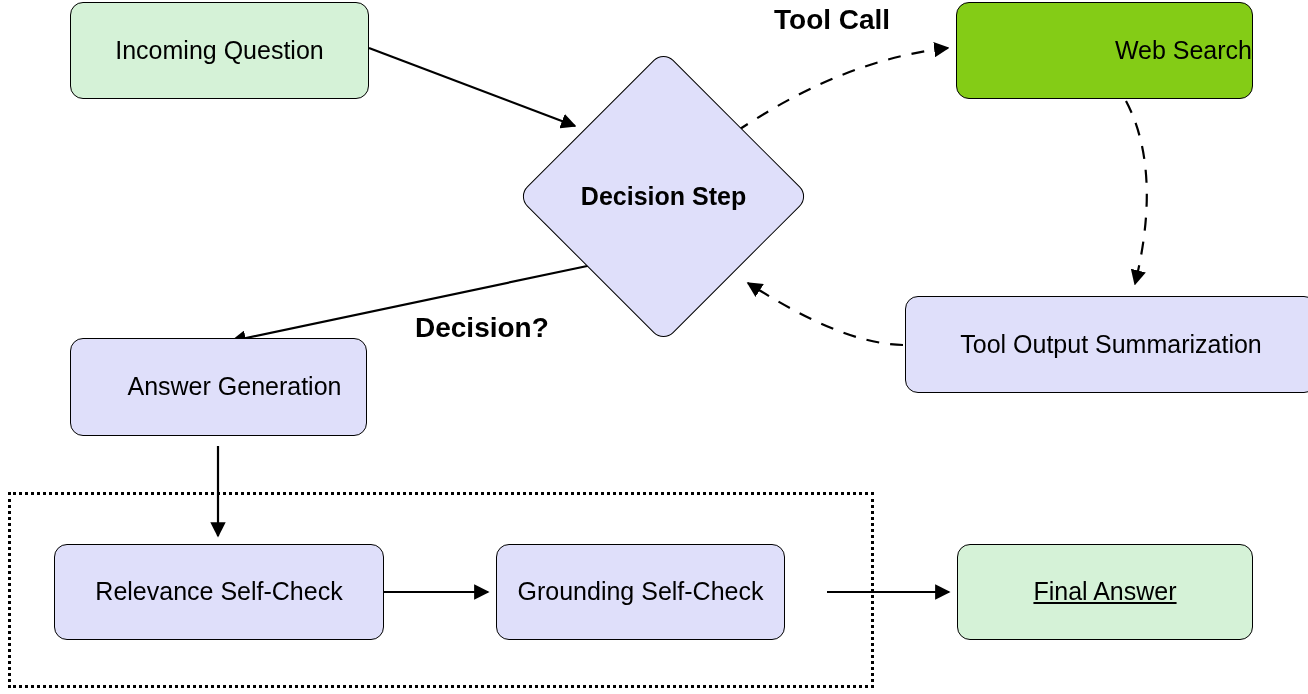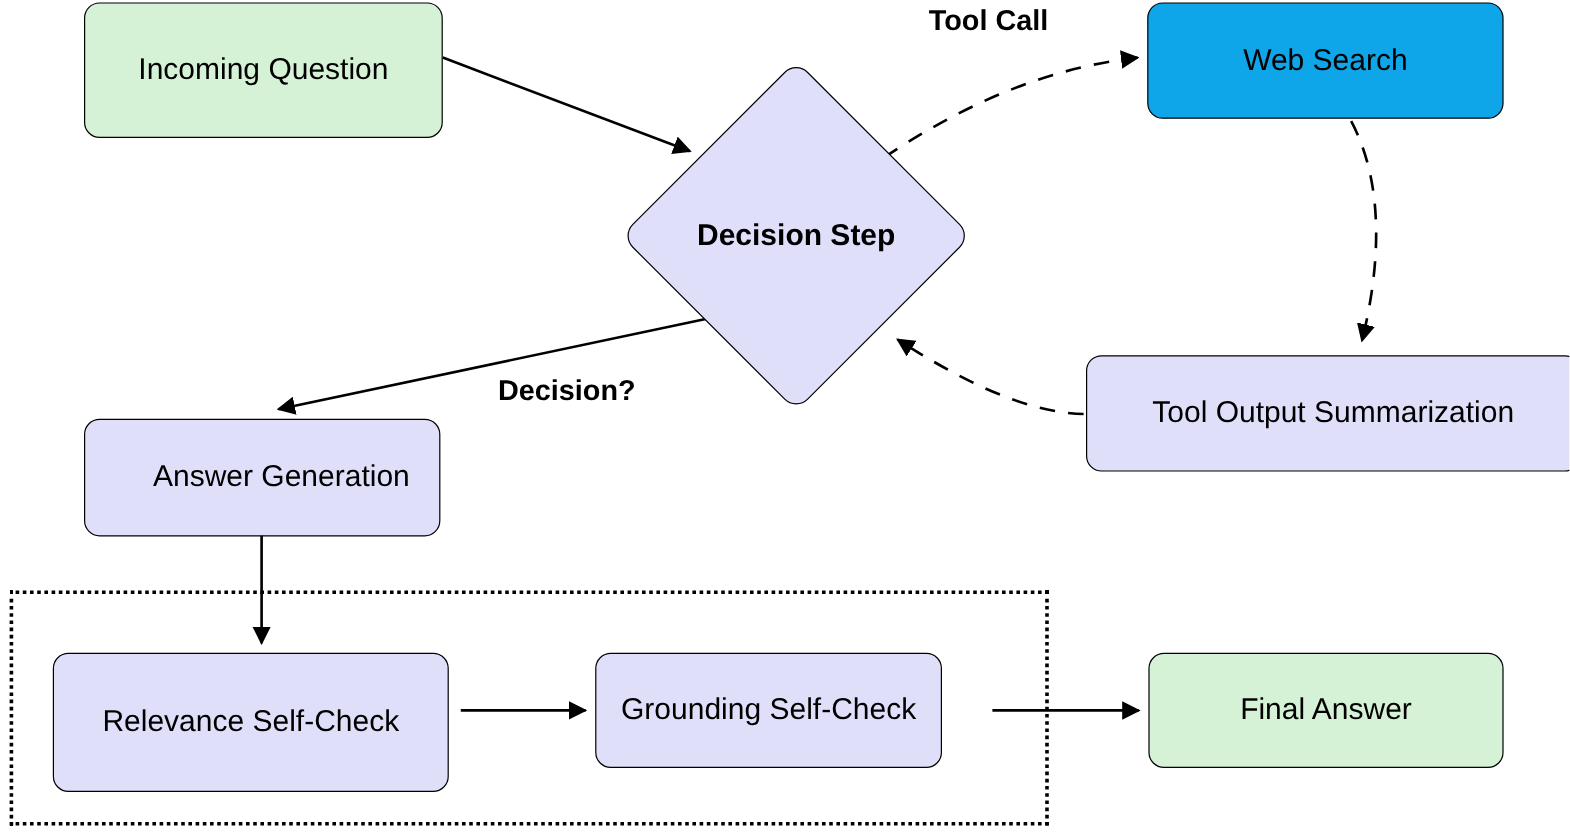--- a/index.html
+++ b/index.html
@@ -35,21 +35,21 @@
     border-radius: 13px;
     font-size: 25px;
     color: #000000;
     line-height: 1.1;
     text-align: center;
     white-space: nowrap;
     z-index: 3;
   }
   .node-green { background: #d5f2d7; }
   .node-lavender { background: #dfdffa; }
-  .node-gray { background: #0ea5e9; }
+  .node-gray { background: #84cc16; justify-content: flex-end; }
 
   
   .diamond-wrap {
     position: absolute;
     z-index: 3;
   }
   .diamond-shape {
     position: absolute;
     left: 0; top: 0;
     width: 100%;
@@ -75,21 +75,21 @@
   
   .group-box {
     position: absolute;
     box-sizing: border-box;
     border: 3px dotted #000000;
     background: transparent;
     z-index: 1;
   }
   .edge-label {
     position: absolute;
-    font-size: 24px;
+    font-size: 28px;
     font-weight: bold;
     color: #000000;
     white-space: nowrap;
     z-index: 4;
   }
 </style>
 </head>
 <body>
 
 <div id="canvas">
@@ -116,50 +116,50 @@
 
     <path d="M 592 265 L 232 341" fill="none" stroke="#000000" stroke-width="2.2" marker-end="url(#arrowSolid)"></path>
 
     <path d="M 218 446 L 218 536" fill="none" stroke="#000000" stroke-width="2.2" marker-end="url(#arrowSolid)"></path>
 
     <path d="M 384 592 L 488 592" fill="none" stroke="#000000" stroke-width="2.2" marker-end="url(#arrowSolid)"></path>
 
     <path d="M 827 592 L 949 592" fill="none" stroke="#000000" stroke-width="2.2" marker-end="url(#arrowSolid)"></path>
   </svg>
 
-  <div class="node node-green" style="left:70px; top:2px; width:299px; height:113px;">
+  <div class="node node-green" style="left:70px; top:2px; width:299px; height:97px;">
     <span>Incoming Question</span>
   </div>
 
   <div class="diamond-wrap" style="left:560px; top:93px; width:207px; height:207px;font-weight:bold;">
     <div class="diamond-shape"></div>
     <div class="diamond-label">Decision Step</div>
   </div>
 
   <div class="node node-gray" style="left:956px; top:2px; width:297px; height:97px;">
     <span>Web Search</span>
   </div>
 
   <div class="node node-lavender" style="left:905px; top:296px; width:412px; height:97px;">
     <span>Tool Output Summarization</span>
   </div>
 
-  <div class="node node-lavender" style="left:70px; top:349px; width:297px; height:98px;padding-left:32px;">
+  <div class="node node-lavender" style="left:70px; top:338px; width:297px; height:98px;padding-left:32px;">
     <span>Answer Generation</span>
   </div>
 
-  <div class="node node-lavender" style="left:44px; top:544px; width:330px; height:116px;">
+  <div class="node node-lavender" style="left:54px; top:544px; width:330px; height:96px;">
     <span>Relevance Self-Check</span>
   </div>
 
   <div class="node node-lavender" style="left:496px; top:544px; width:289px; height:96px;">
     <span>Grounding Self-Check</span>
   </div>
 
-  <div class="node node-green" style="left:957px; top:544px; width:296px; height:96px;">
+  <div class="node node-green" style="left:957px; top:544px; width:296px; height:96px;text-decoration:underline;">
     <span>Final Answer</span>
   </div>
 
   <div class="edge-label" style="left:774px; top:4px;">Tool Call</div>
 
   <div class="edge-label" style="left:415px; top:312px;">Decision?</div>
 
 </div>
 
 </body></html>

